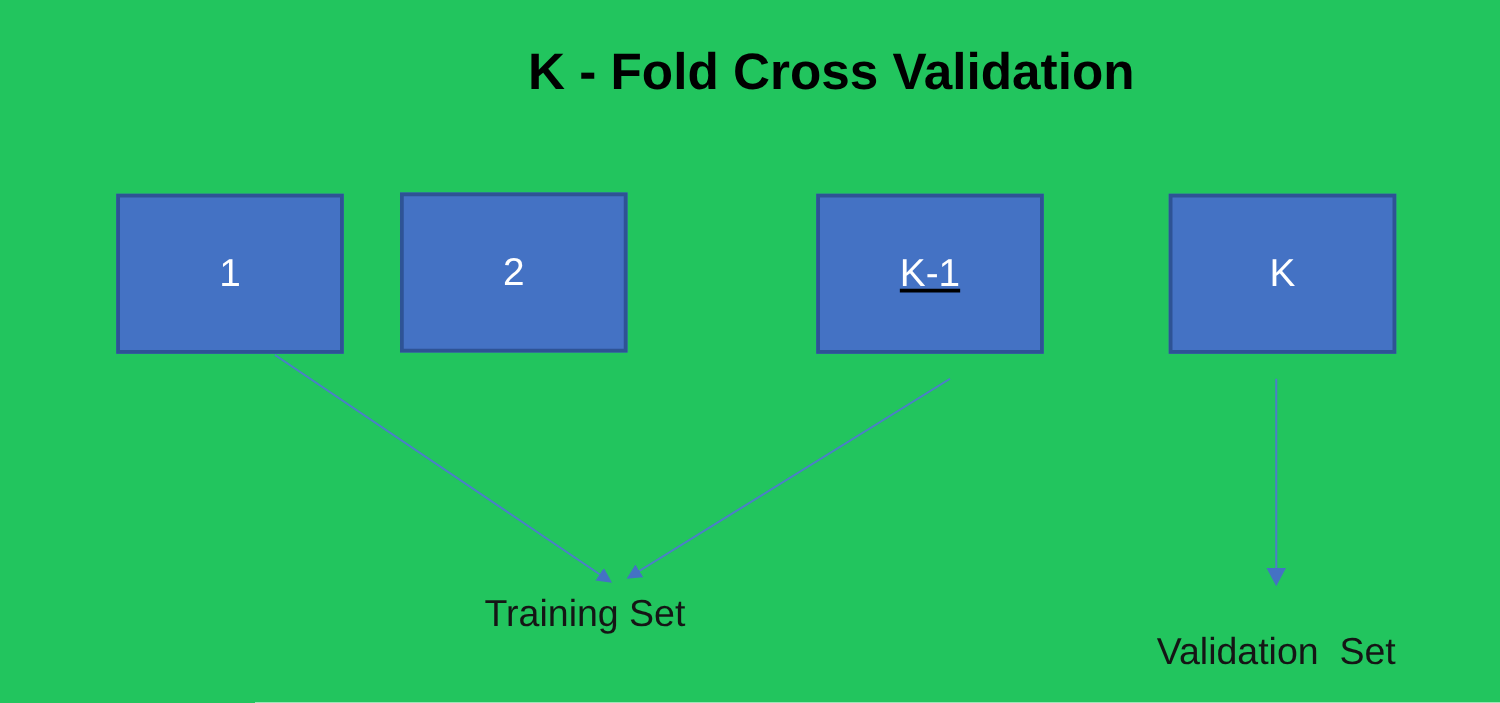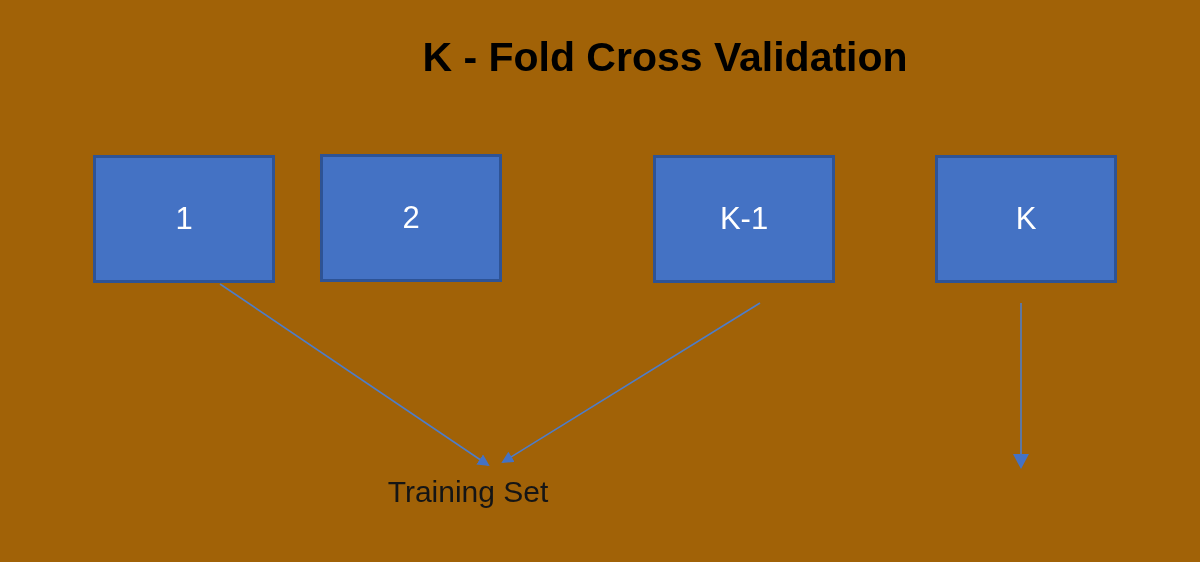--- a/index.html
+++ b/index.html
@@ -5,21 +5,21 @@
   html, body {
     margin: 0;
     padding: 0;
     background: #ffffff;
     font-family: "Liberation Sans", sans-serif;
   }
   .canvas {
     position: relative;
     width: 1200px;
     height: 562px;
-    background: #a16207;
+    background: #22c55e;
     overflow: hidden;
   }
   .diagram-title {
     position: absolute;
     left: 665px;
     top: 34px;
     transform: translateX(-50%);
     margin: 0;
     font-size: 41px;
     font-weight: 700;
@@ -38,21 +38,21 @@
     align-items: center;
     justify-content: center;
   }
   .fold-box .fold-label {
     color: #ffffff;
     font-size: 31px;
     font-weight: 400;
   }
   .box-1 { left: 93px;  top: 155px; }
   .box-2 { left: 320px; top: 154px; }
-  .box-3 { left: 653px; top: 155px; }
+  .box-3 { left: 653px; top: 155px; text-decoration: underline; }
   .box-4 { left: 935px; top: 155px; }
   .arrows-layer {
     position: absolute;
     left: 0;
     top: 0;
     width: 1200px;
     height: 562px;
     pointer-events: none;
   }
   .arrow-line {
@@ -106,14 +106,15 @@
 
     <line class="arrow-line" x1="220" y1="284" x2="488" y2="465" marker-end="url(#ah-small)"></line>
 
     <line class="arrow-line" x1="760" y1="303" x2="503" y2="462" marker-end="url(#ah-small)"></line>
 
     <line class="arrow-line" x1="1021" y1="303" x2="1021" y2="466" marker-end="url(#ah-large)"></line>
   </svg>
 
   <div class="set-label training-label">Training Set</div>
 
+  <div class="set-label validation-label">Validation  Set</div>
 
 </div>
 
 </body></html>

